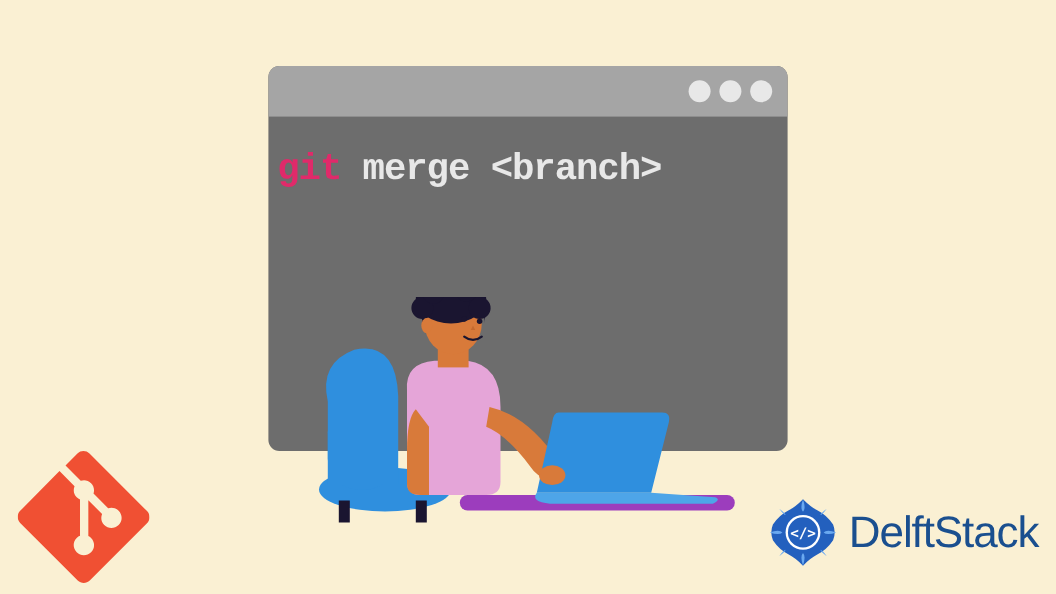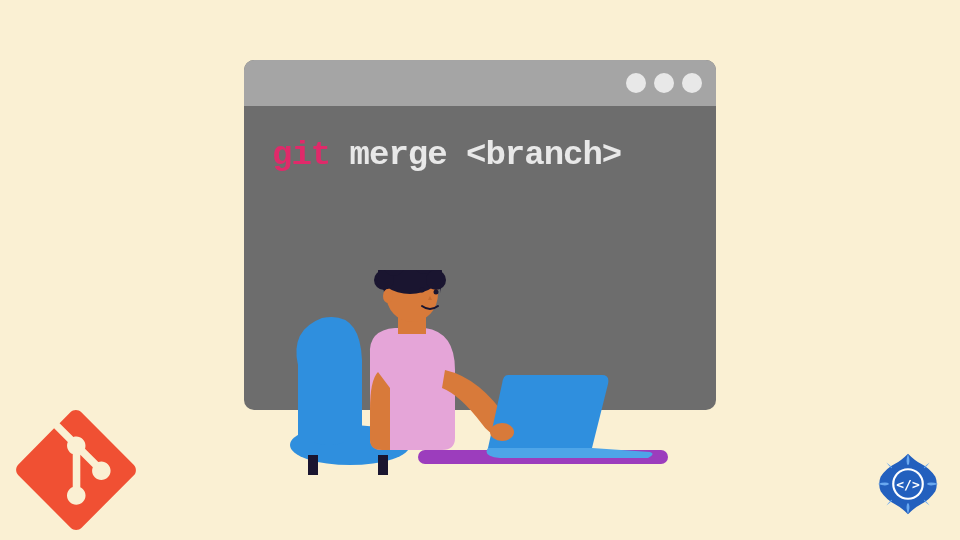--- a/index.html
+++ b/index.html
@@ -32,21 +32,21 @@
     padding-right: 14px;
     gap: 8px;
   }
   .window-dot {
     width: 20px;
     height: 20px;
     border-radius: 50%;
     background: #e8e8e8;
   }
   .terminal-body {
-    padding: 22px 28px;
+    padding: 22px 8px;
     font-size: 34px;
     line-height: 1.6;
     color: #e8e8e8;
     font-weight: bold;
     font-family: "Courier New", monospace;
     letter-spacing: -1px;
   }
   .cmd-git { color: #e02a6a; }
   
   
@@ -148,13 +148,14 @@
   <svg width="72" height="72" viewBox="0 0 100 100">
     <g transform="translate(50,50)">
       <path d="M 0 -42 Q 10 -32 18 -28 Q 30 -22 38 -10 Q 42 0 38 10 Q 30 22 18 28 Q 10 32 0 42 Q -10 32 -18 28 Q -30 22 -38 10 Q -42 0 -38 -10 Q -30 -22 -18 -28 Q -10 -32 0 -42 Z" fill="#2360be"></path>
       <path d="M 0 -42 Q -4 -30 0 -26 Q 4 -30 0 -42 Z M 42 0 Q 30 -4 26 0 Q 30 4 42 0 Z M 0 42 Q 4 30 0 26 Q -4 30 0 42 Z M -42 0 Q -30 4 -26 0 Q -30 -4 -42 0 Z" fill="#6aa9f0"></path>
       <path d="M 30 -30 Q 22 -24 22 -22 Q 24 -22 30 -30 Z M 30 30 Q 24 22 22 22 Q 22 24 30 30 Z M -30 30 Q -22 24 -22 22 Q -24 22 -30 30 Z M -30 -30 Q -24 -22 -22 -22 Q -22 -24 -30 -30 Z" fill="#6aa9f0"></path>
       <circle r="22" fill="#fff"></circle>
       <circle r="19" fill="#2360be"></circle>
       <text x="0" y="7" text-anchor="middle" font-family="monospace" font-size="18" font-weight="bold" fill="#fff">&lt;/&gt;</text>
     </g>
   </svg>
+  <span class="delftstack-text">DelftStack</span>
 </div>
 
 </body></html>

